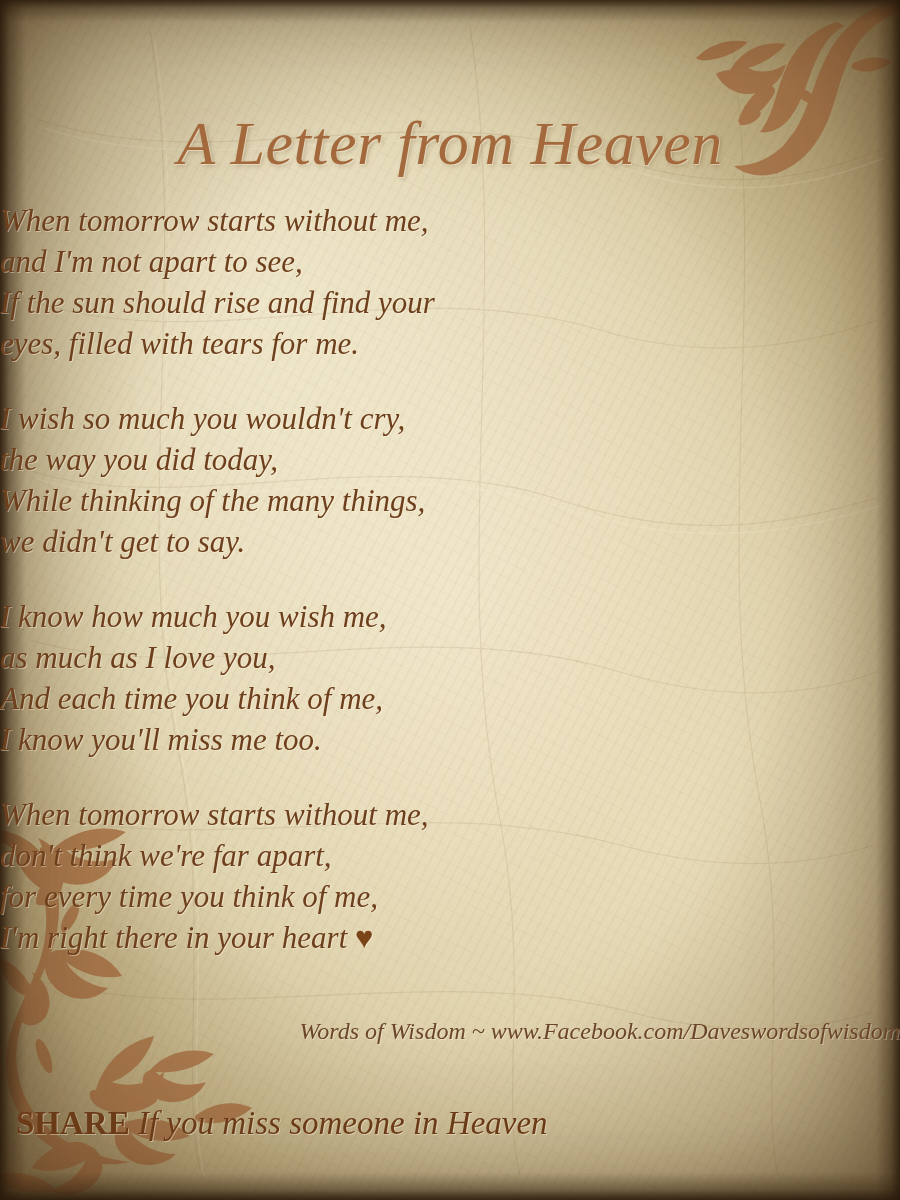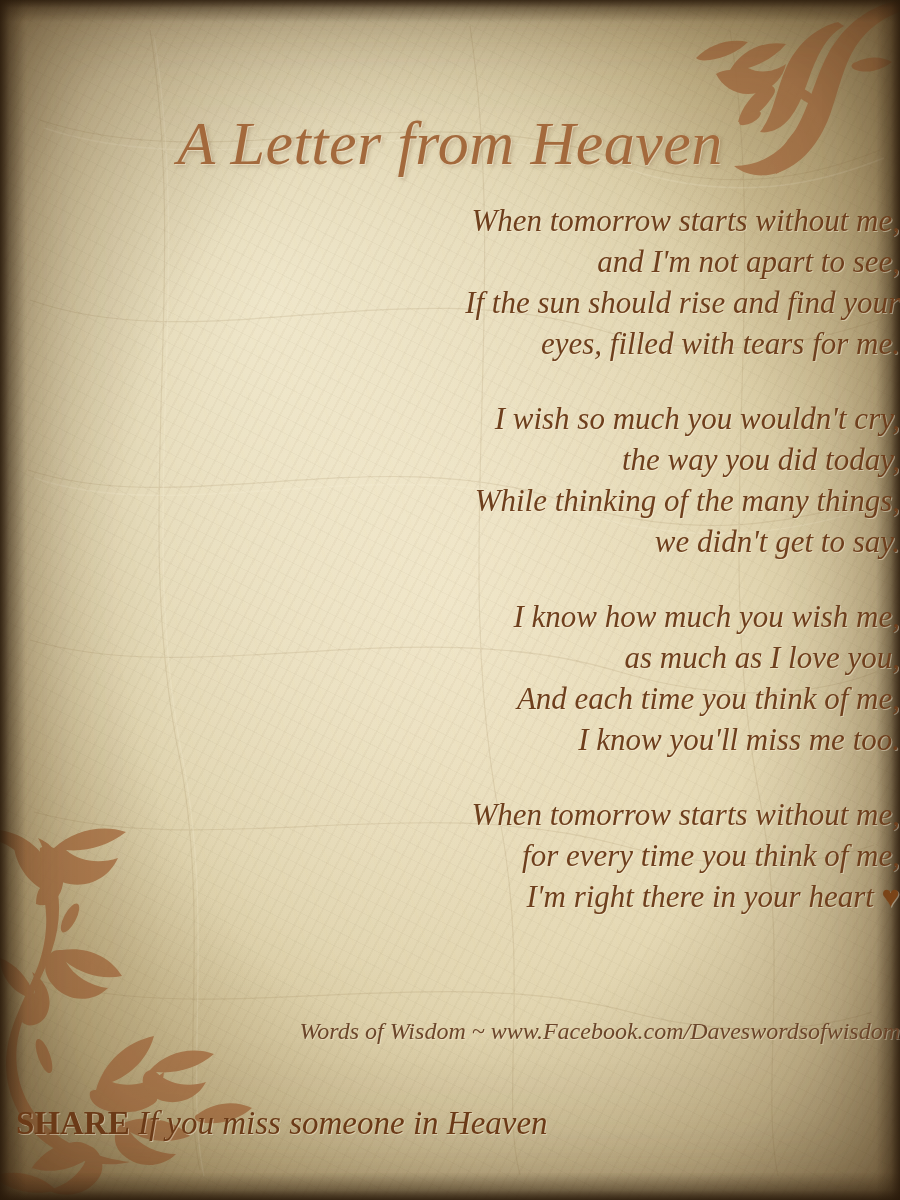--- a/index.html
+++ b/index.html
@@ -87,21 +87,21 @@
     color: #a3693c;
     letter-spacing: 0.5px;
     text-shadow: 1px 1px 0 rgba(255,245,220,0.45), 2px 2px 4px rgba(90,55,25,0.25);
   }
 
   #poem {
     position: absolute;
     top: 200px;
     left: 0;
     width: 900px;
-    text-align: right;
+    text-align: left;
     color: #6e3f1d;
     font-style: italic;
     font-size: 31px;
     line-height: 41px;
     text-shadow: 1px 1px 0 rgba(255,248,228,0.40);
   }
   .stanza { margin-bottom: 34px; }
   .line { white-space: nowrap; }
   .heart { color: #7a4418; font-style: normal; }
 
@@ -206,20 +206,21 @@
         <div class="line">we didn't get to say.</div>
       </div>
       <div class="stanza">
         <div class="line">I know how much you wish me,</div>
         <div class="line">as much as I love you,</div>
         <div class="line">And each time you think of me,</div>
         <div class="line">I know you'll miss me too.</div>
       </div>
       <div class="stanza">
         <div class="line">When tomorrow starts without me,</div>
+        <div class="line">don't think we're far apart,</div>
         <div class="line">for every time you think of me,</div>
         <div class="line"><span>I'm right there in your heart</span> <span class="heart">♥</span></div>
       </div>
     </div>
 
     <div id="credit">Words of Wisdom ~ www.Facebook.com/Daveswordsofwisdom</div>
 
     <div id="share"><span class="share-word">SHARE</span><span class="share-rest"> If you miss someone in Heaven</span></div>
 
   </div>

